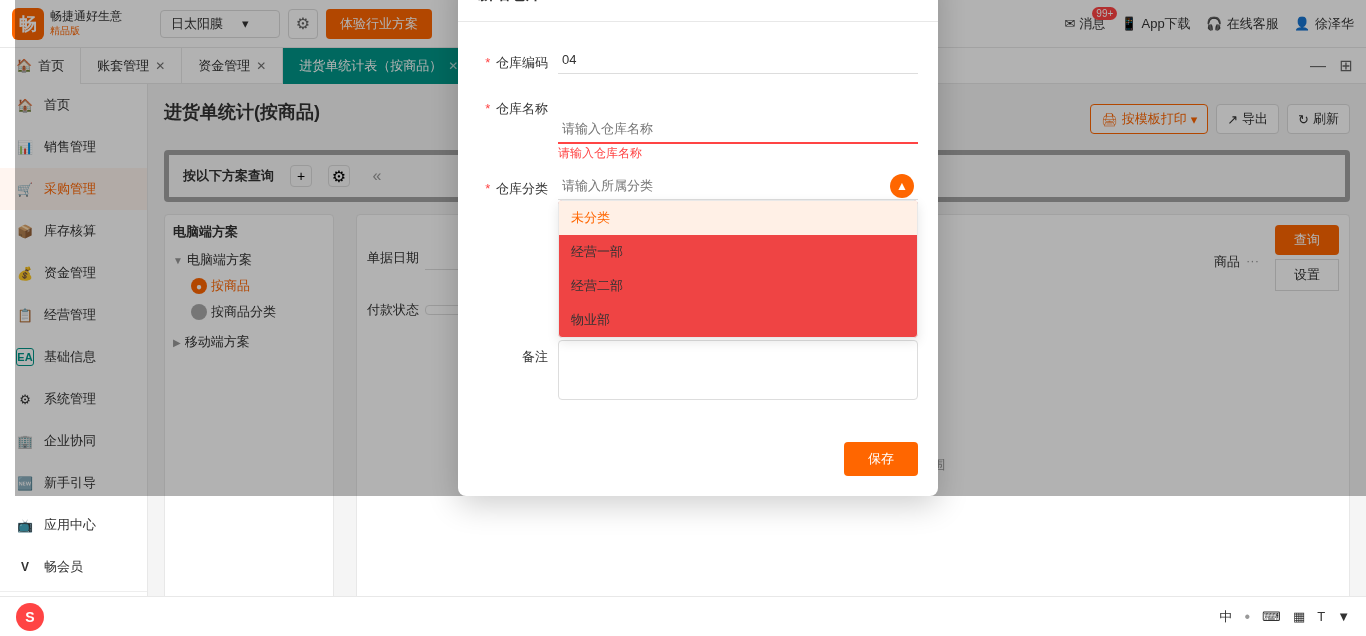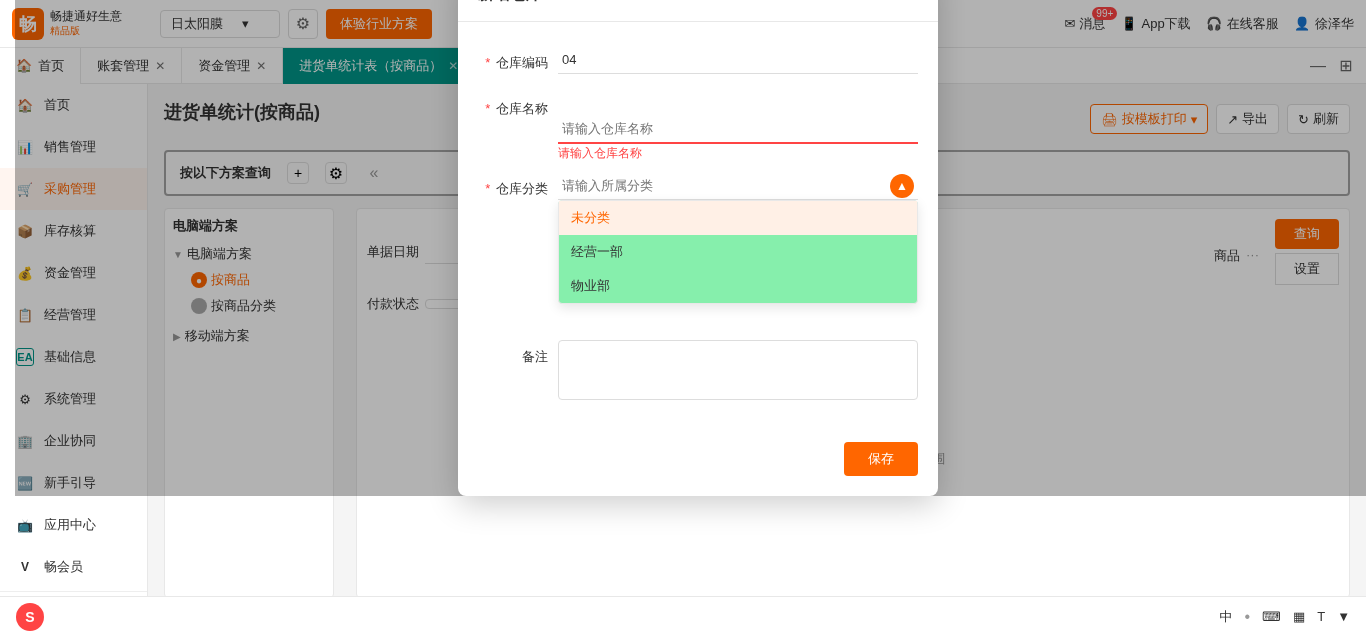--- a/index.html
+++ b/index.html
@@ -166,21 +166,21 @@
       width: 100%; border: none; border-bottom: 1px solid #ddd;
       padding: 6px 28px 6px 4px; font-size: 13px; outline: none; color: #999;
     }
     .select-arrow {
       position: absolute; right: 4px; top: 50%; transform: translateY(-50%);
       width: 24px; height: 24px; background: #ff6600; border-radius: 50%;
       display: flex; align-items: center; justify-content: center; cursor: pointer;
     }
     .dropdown-list {
       position: absolute; top: 100%; left: 0; right: 0;
-      background: #86efac; border: 1px solid #e8e8e8; border-radius: 4px;
+      background: #ef4444; border: 1px solid #e8e8e8; border-radius: 4px;
       box-shadow: 0 4px 12px rgba(0,0,0,0.1); z-index: 200;
     }
     .dropdown-item {
       padding: 8px 12px; font-size: 13px; cursor: pointer; color: #333;
     }
     .dropdown-item.selected { background: #fff0e6; color: #ff6600; }
     .modal-footer {
       display: flex; justify-content: flex-end; padding: 0 20px 20px; gap: 10px;
     }
     .btn-save {
@@ -344,21 +344,21 @@
           <span>↗</span>
           <span>导出</span>
         </div>
         <div class="refresh-btn">
           <span>↻</span>
           <span>刷新</span>
         </div>
       </div>
     </div>
 
-    <div style="background:#f9f9f9;border:2px solid #a3a3a3;border-radius:4px;padding:10px 14px;margin-bottom:12px;">
+    <div style="background:#f9f9f9;border:5px solid #a3a3a3;border-radius:4px;padding:10px 14px;margin-bottom:12px;">
       <div style="display:flex;align-items:center;gap:16px;flex-wrap:wrap;">
         <span style="font-size:13px;color:#333;font-weight:bold;">按以下方案查询</span>
         <div style="display:flex;align-items:center;gap:6px;">
           <span style="width:22px;height:22px;border:1px solid #ddd;border-radius:4px;display:flex;align-items:center;justify-content:center;cursor:pointer;font-size:14px;">+</span>
         </div>
         <div style="width:22px;height:22px;border:1px solid #ddd;border-radius:4px;display:flex;align-items:center;justify-content:center;cursor:pointer;">⚙</div>
         <div style="width:22px;height:22px;display:flex;align-items:center;justify-content:center;cursor:pointer;color:#999;">«</div>
       </div>
     </div>
 
@@ -467,20 +467,21 @@
         </div>
         <div class="select-wrapper">
           <input class="select-input" type="text" placeholder="请输入所属分类" style="">
           <div class="select-arrow">
             <span style="color:white;font-size:12px;">▲</span>
           </div>
           
           <div class="dropdown-list">
             <div class="dropdown-item selected">未分类</div>
             <div class="dropdown-item">经营一部</div>
+            <div class="dropdown-item">经营二部</div>
             <div class="dropdown-item">物业部</div>
           </div>
         </div>
       </div>
 
       <div class="form-row" style="margin-top:140px;">
         <div class="form-label">
           <span>备注</span>
         </div>
         <textarea class="textarea-input" style=""></textarea>

